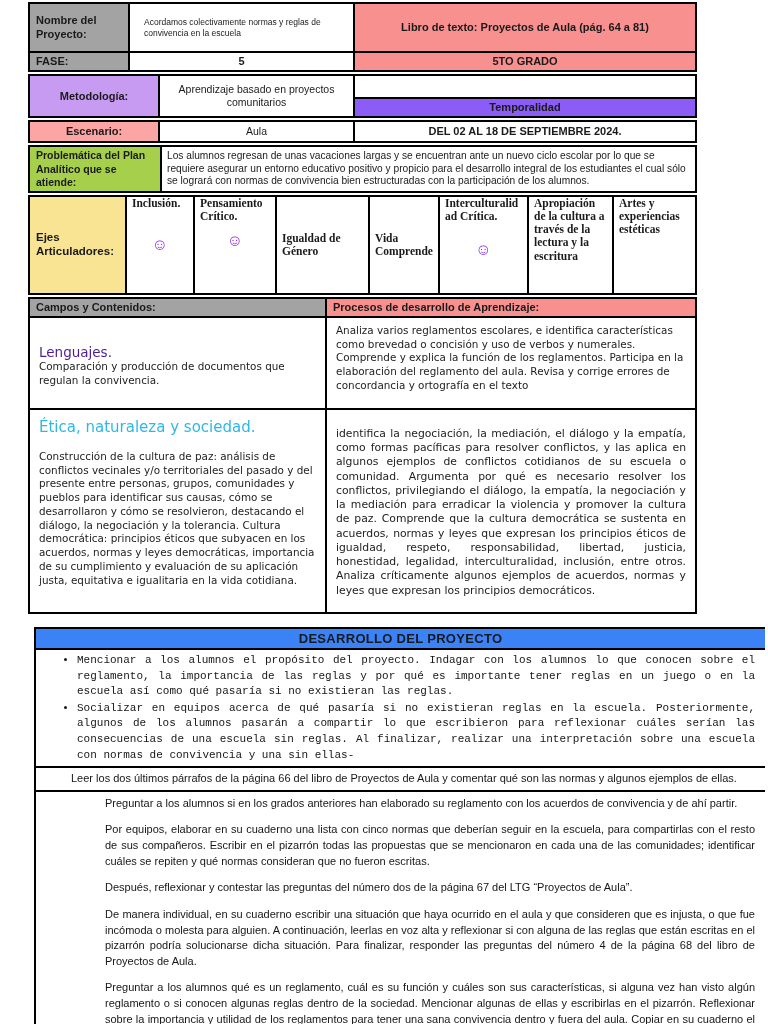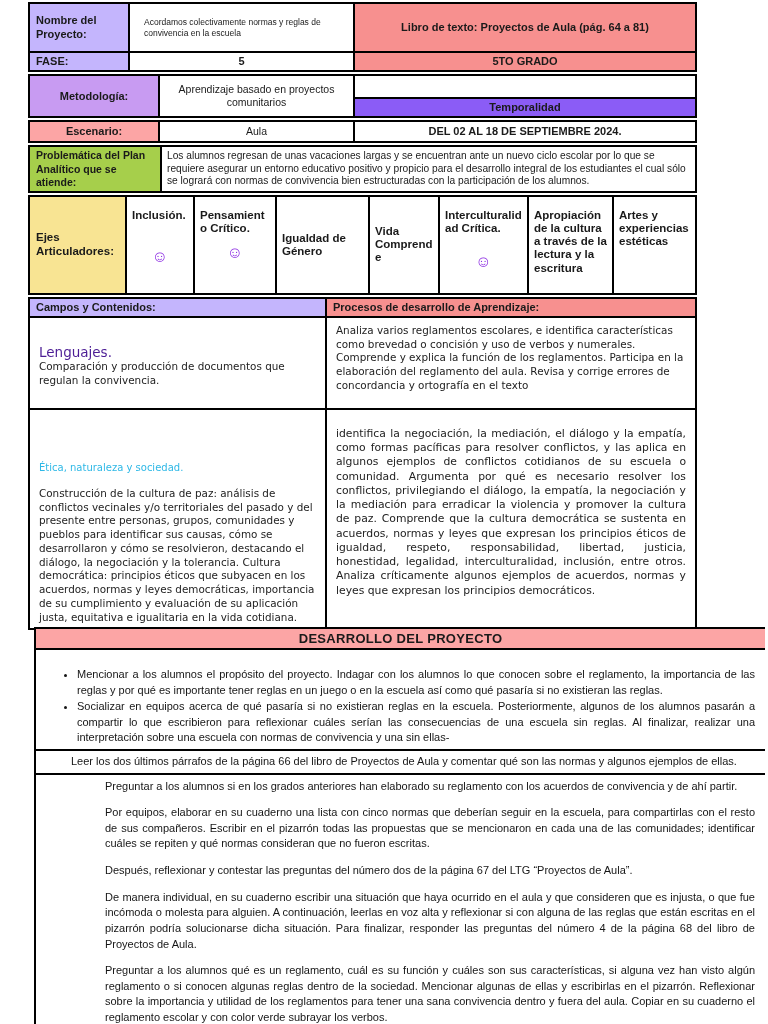--- a/index.html
+++ b/index.html
@@ -4,58 +4,58 @@
 <style>
   html,body{margin:0;padding:0;}
   body{
     width:768px;height:1024px;background:#ffffff;overflow:hidden;
     font-family:"Liberation Sans",sans-serif;color:#1a1a1a;position:relative;
   }
   table{border-collapse:collapse;table-layout:fixed;}
   td{border:2px solid #000;padding:2px 6px;vertical-align:middle;overflow:hidden;}
   .blk{margin-bottom:2px;}
   
-  .orange{background:#c4b5fd;margin-top:41px;}
+  .orange{background:#a3a3a3;margin-top:41px;}
   .pink{background:#F7908F;}
   .purple{background:#C89BF2;}
   .cyan{background:#fca5a5;}
   .blue{background:#8b5cf6;}
   .yellow{background:#F8E493;}
   .lime{background:#A6CF4B;}
-  .green{background:#fca5a5;}
+  .green{background:#3b82f6;}
   
   .b{font-weight:bold;}
   .c{text-align:center;}
   .s11{font-size:11px;line-height:1.2;}
   .s10{font-size:10.5px;line-height:1.3;}
   .s85{font-size:8.5px;line-height:1.25;}
   .just{text-align:justify;}
   
   #t1{position:absolute;left:28px;top:2px;width:667px;}
   #t1 table{width:667px;}
-  .ejes-cell{vertical-align:top;padding:12px 5px;font-weight:bold;font-size:11.5px;
-    line-height:1.15;overflow-wrap:anywhere;}
+  .ejes-cell{vertical-align:top;padding:0 5px;font-weight:bold;font-size:11.5px;
+    line-height:1.15;overflow-wrap:anywhere;font-family:Liberation Serif, serif;}
   .smiley{text-align:center;font-size:16px;color:#8B2BE2;margin-top:9px;font-weight:normal;}
   .campos-body{vertical-align:top;padding:4px 9px;font-family:"DejaVu Sans",sans-serif;}
   .sec-title{font-size:13.5px;}
   .len-title{color:#4c1d95;}
-  .eti-title{color:#2EB8E6;font-size:10px;margin-top:44px;}
+  .eti-title{color:#2EB8E6;font-size:15px;}
   .body-txt{font-size:10.4px;line-height:1.32;color:#222;}
   
   #t2{position:absolute;left:34px;top:627px;width:731px;height:397px;overflow:hidden;}
   #t2 table{width:731px;}
   #t2 td{vertical-align:top;}
   .dev-title{font-size:13px;letter-spacing:.3px;padding:2px;}
   .dev-txt{font-size:11px;line-height:1.42;color:#161616;margin-left:16px;}
   ul.dev-list{margin:2px 4px 2px 0;padding-left:35px;}
   ul.dev-list li{margin-bottom:1px;}
   .dev-par-cell{padding:4px 10px 0 35px;}
   .dev-par-cell p{margin:0 0 11px 0;padding-left:34px;}
   .leer-cell{padding:3px 10px 3px 35px;min-height:32px;}
-  .bullets-cell{min-height:86px;padding:15px 6px 1px 6px;}
+  .bullets-cell{min-height:86px;padding:1px 6px 1px 6px;font-family:Liberation Mono, monospace;}
 </style>
 </head>
 <body>
 
 <div id="t1">
 
   <table class="blk">
     <colgroup>
         <col style="width:100px">
         <col style="width:225px">

